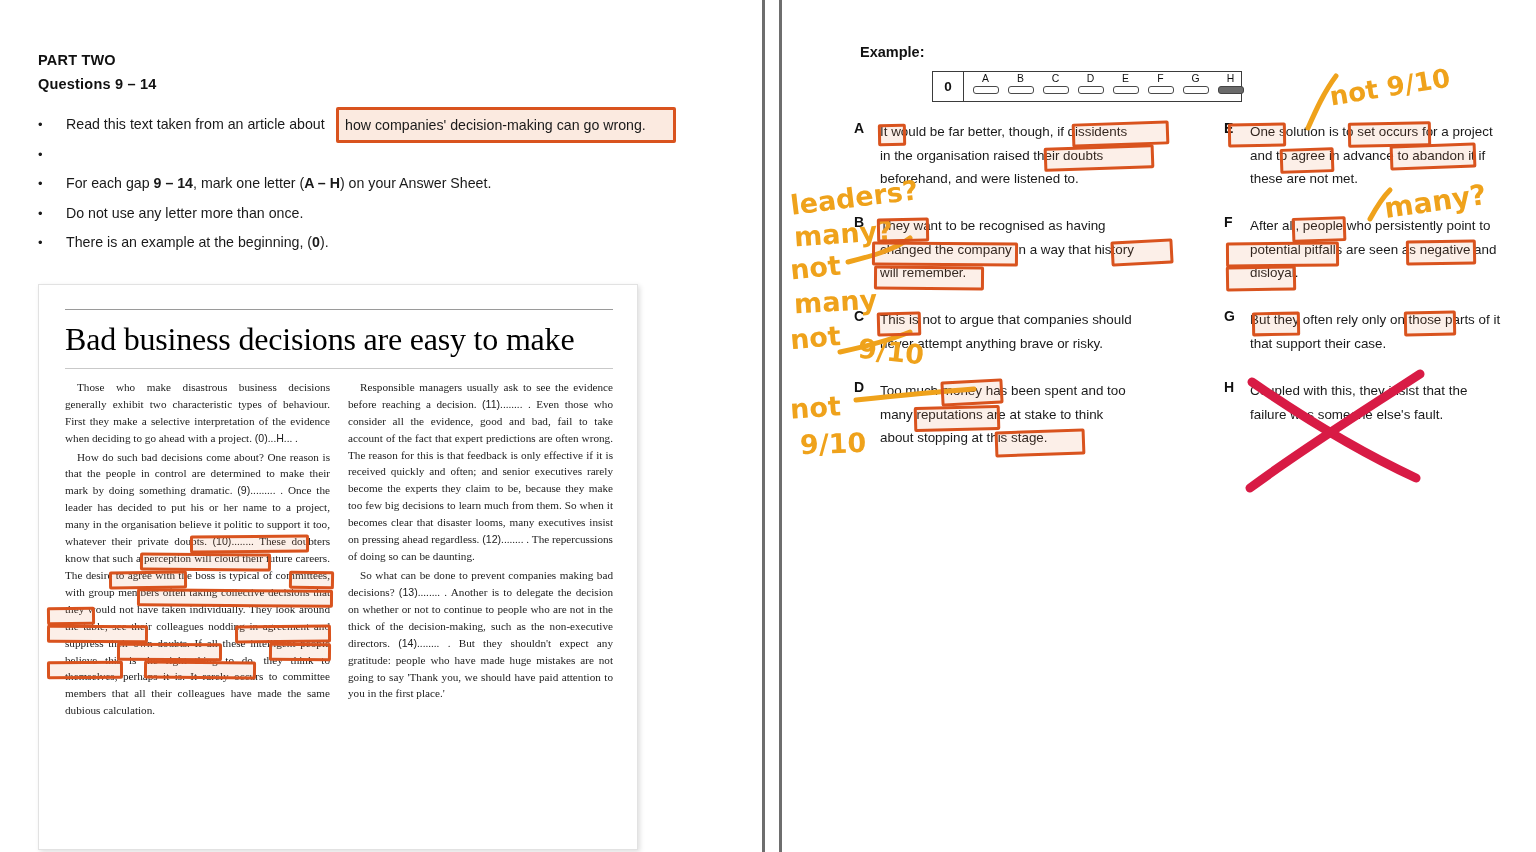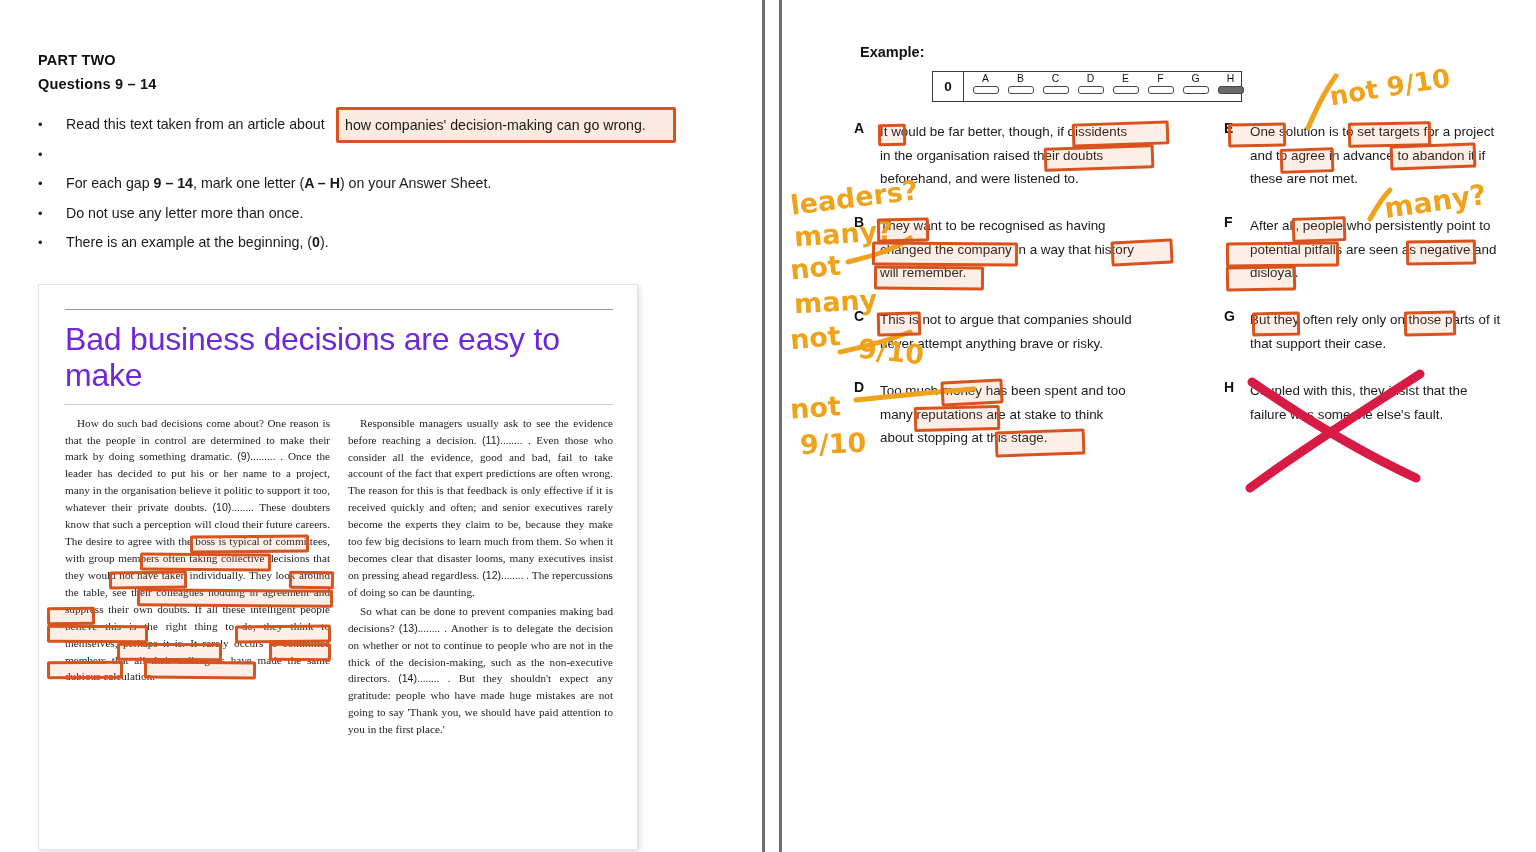--- a/index.html
+++ b/index.html
@@ -64,22 +64,22 @@
     position: absolute; left: 38px; top: 272px;
     width: 600px; height: 566px;
     background: #ffffff;
     border: 1px solid #e2e2e2;
     box-shadow: 2px 2px 5px rgba(0,0,0,0.13);
   }
   .article-inner { position: absolute; left: 26px; top: 24px; width: 548px; }
   .rule { height: 1px; background: #9a9a9a; width: 100%; }
   .rule-thin { height: 1px; background: #c9c9c9; width: 100%; }
   .article-headline {
-    font-family: Liberation Sans, sans-serif;
-    font-size: 32px; font-weight: 400; color: #6d28d9;
+    font-family: Liberation Serif, serif;
+    font-size: 32px; font-weight: 400; color: #000000;
     line-height: 1.12; letter-spacing: -0.2px;
     margin: 12px 0 10px 0;
   }
   .article-cols {
     display: flex; gap: 18px; margin-top: 10px;
   }
   .art-col {
     width: 265px;
     font-family: "Liberation Serif", serif;
     font-size: 11.2px; line-height: 1.51;
@@ -202,20 +202,21 @@
     </div>
 
     <div class="article-card">
       <div class="article-inner">
         <div class="rule"></div>
         <div class="article-headline">Bad business decisions are easy to make</div>
         <div class="rule-thin"></div>
 
         <div class="article-cols">
           <div class="art-col">
+            <p>Those who make disastrous business decisions generally exhibit two characteristic types of behaviour. First they make a selective interpretation of the evidence when deciding to go ahead with a project. <span class="gapnum">(0)</span>...<span class="gapnum">H</span>... .</p>
             <p>How do such bad decisions come about? One reason is that the people in control are determined to make their mark by doing something dramatic. <span class="gapnum">(9)</span>......... . Once the leader has decided to put his or her name to a project, many in the organisation believe it politic to support it too, whatever their private doubts. <span class="gapnum">(10)</span>........ These doubters know that such a perception will cloud their future careers. The desire to agree with the boss is typical of committees, with group members often taking collective decisions that they would not have taken individually. They look around the table, see their colleagues nodding in agreement and suppress their own doubts. If all these intelligent people believe this is the right thing to do, they think to themselves, perhaps it is. It rarely occurs to committee members that all their colleagues have made the same dubious calculation.</p>
           </div>
 
           <div class="art-col">
             <p>Responsible managers usually ask to see the evidence before reaching a decision. <span class="gapnum">(11)</span>........ . Even those who consider all the evidence, good and bad, fail to take account of the fact that expert predictions are often wrong. The reason for this is that feedback is only effective if it is received quickly and often; and senior executives rarely become the experts they claim to be, because they make too few big decisions to learn much from them. So when it becomes clear that disaster looms, many executives insist on pressing ahead regardless. <span class="gapnum">(12)</span>........ . The repercussions of doing so can be daunting.</p>
             <p>So what can be done to prevent companies making bad decisions? <span class="gapnum">(13)</span>........ . Another is to delegate the decision on whether or not to continue to people who are not in the thick of the decision-making, such as the non-executive directors. <span class="gapnum">(14)</span>........ . But they shouldn't expect any gratitude: people who have made huge mistakes are not going to say 'Thank you, we should have paid attention to you in the first place.'</p>
           </div>
         </div>
       </div>
 
@@ -312,21 +313,21 @@
         <div class="opt-text">
           <span>Too much money has been spent and too</span><br>
           <span>many reputations are at stake to think</span><br>
           <span>about stopping at this stage.</span>
         </div>
       </div>
 
       <div class="option-item" style="left:440px; top:2px;">
         <span class="opt-letter">E</span>
         <div class="opt-text">
-          <span>One solution is to set targets for a project</span><br>
+          <span>One solution is to set occurs for a project</span><br>
           <span>and to agree in advance to abandon it if</span><br>
           <span>these are not met.</span>
         </div>
       </div>
 
       <div class="option-item" style="left:440px; top:96px;">
         <span class="opt-letter">F</span>
         <div class="opt-text">
           <span>After all, people who persistently point to</span><br>
           <span>potential pitfalls are seen as negative and</span><br>

